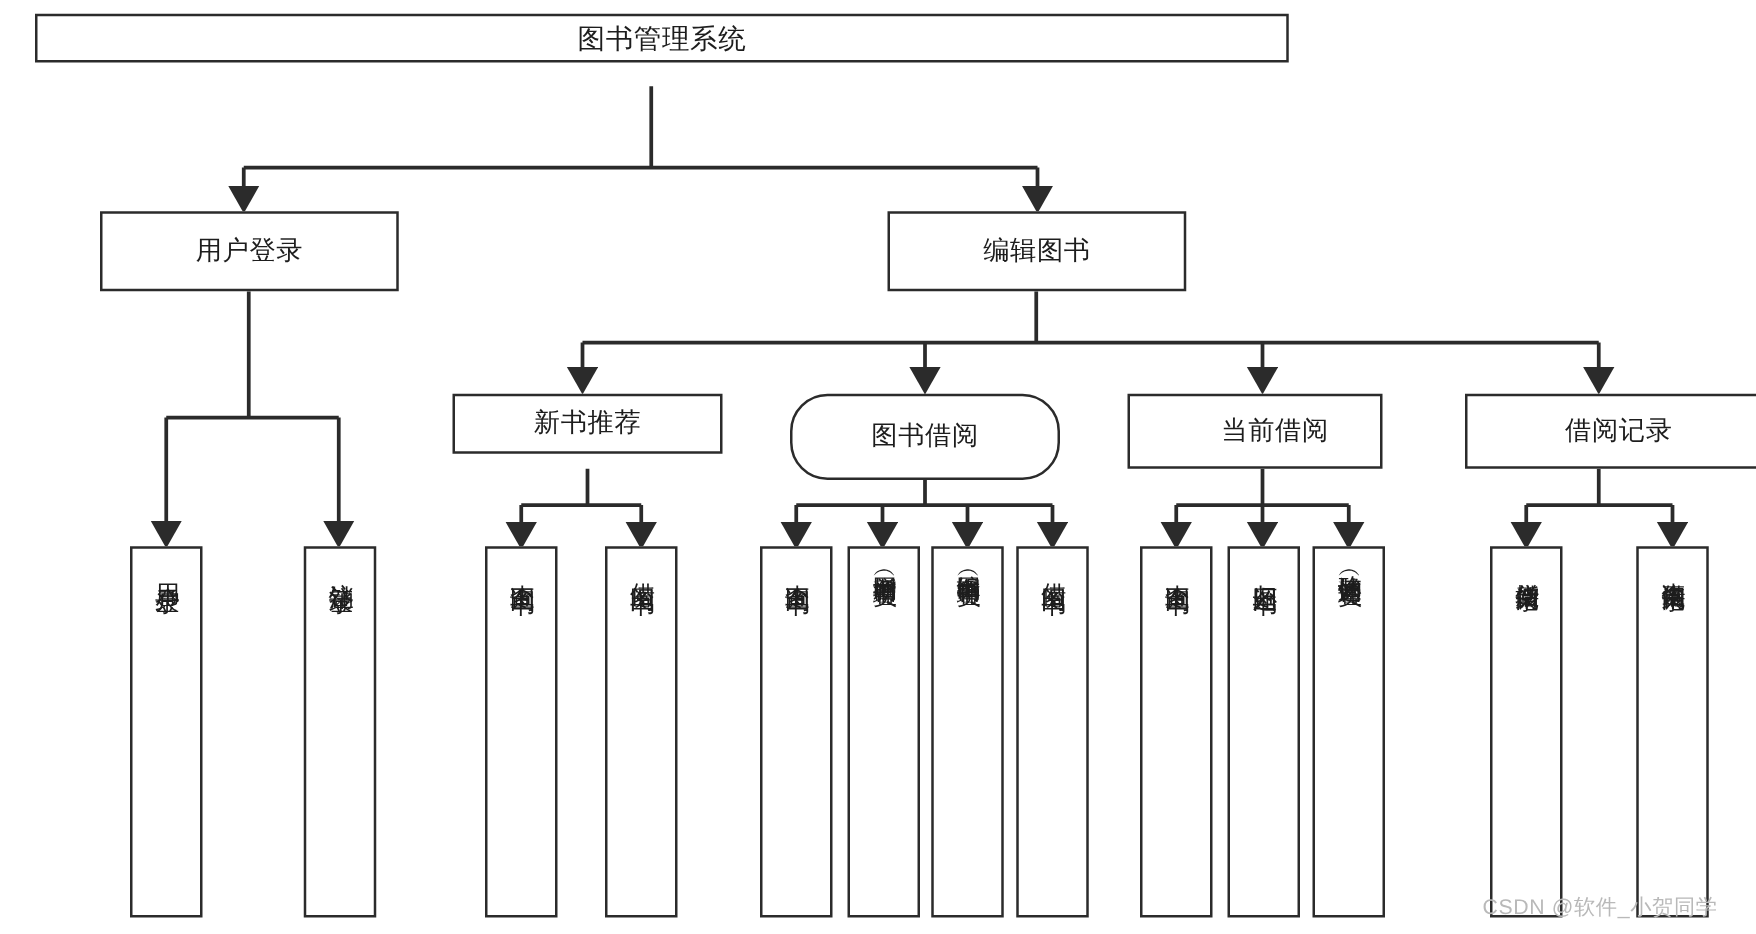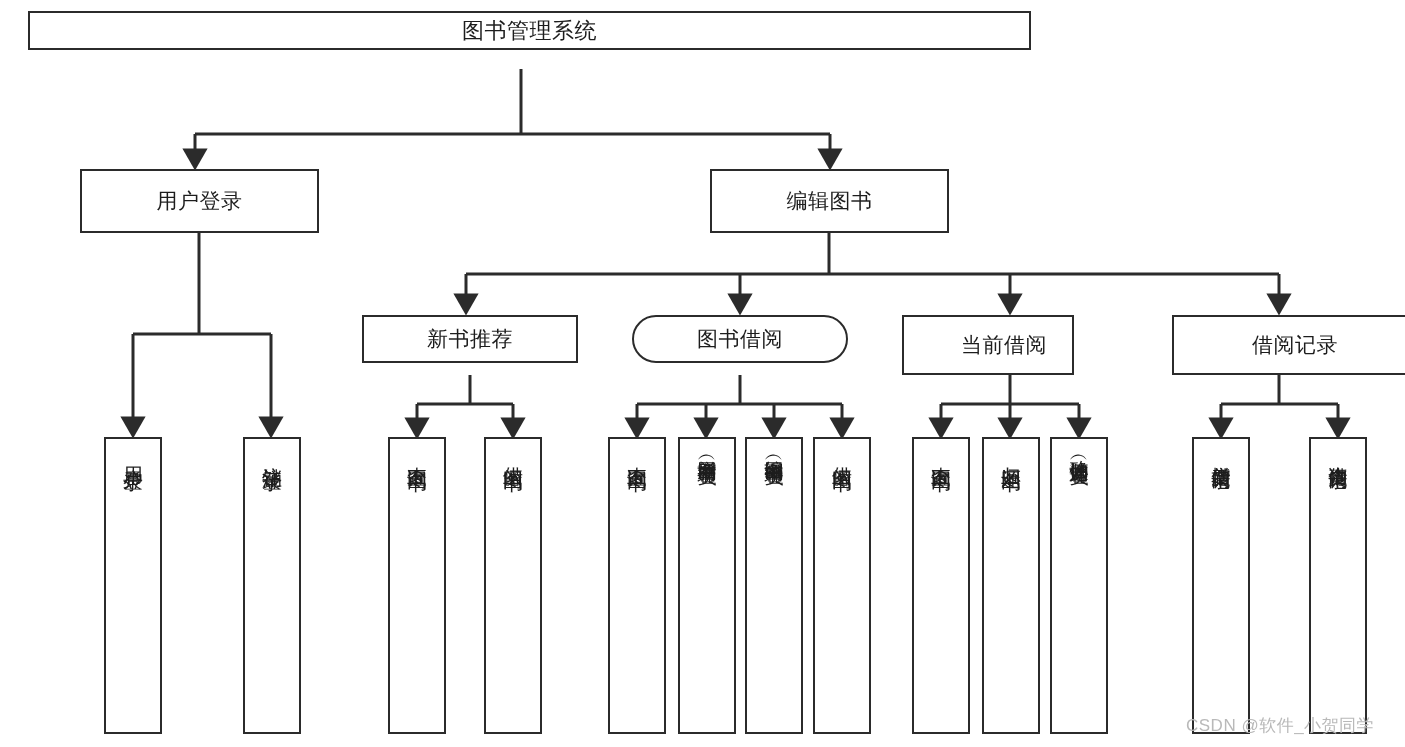--- a/index.html
+++ b/index.html
@@ -143,25 +143,25 @@
   </div>
 
   <div class="node horiz" style="left:710px; top:169px; width:239px; height:64px;">
     <span class="node-label">编辑图书</span>
   </div>
 
   <div class="node horiz" style="left:362px; top:315px; width:216px; height:48px;">
     <span class="node-label">新书推荐</span>
   </div>
 
-  <div class="node horiz" style="left:632px; top:315px; width:216px; height:48px;border-radius:30px;">
+  <div class="node horiz" style="left:632px; top:315px; width:216px; height:69px;border-radius:30px;">
     <span class="node-label">图书借阅</span>
   </div>
 
-  <div class="node horiz" style="left:902px; top:315px; width:172px; height:60px;padding-left:32px;">
+  <div class="node horiz" style="left:902px; top:315px; width:204px; height:60px;padding-left:32px;">
     <span class="node-label">当前借阅</span>
   </div>
 
   <div class="node horiz" style="left:1172px; top:315px; width:246px; height:60px;">
     <span class="node-label">借阅记录</span>
   </div>
 
   <div class="node vert" style="left:104px; top:437px; width:58px; height:297px;">
     <span class="node-label">用户登录</span>
   </div>

